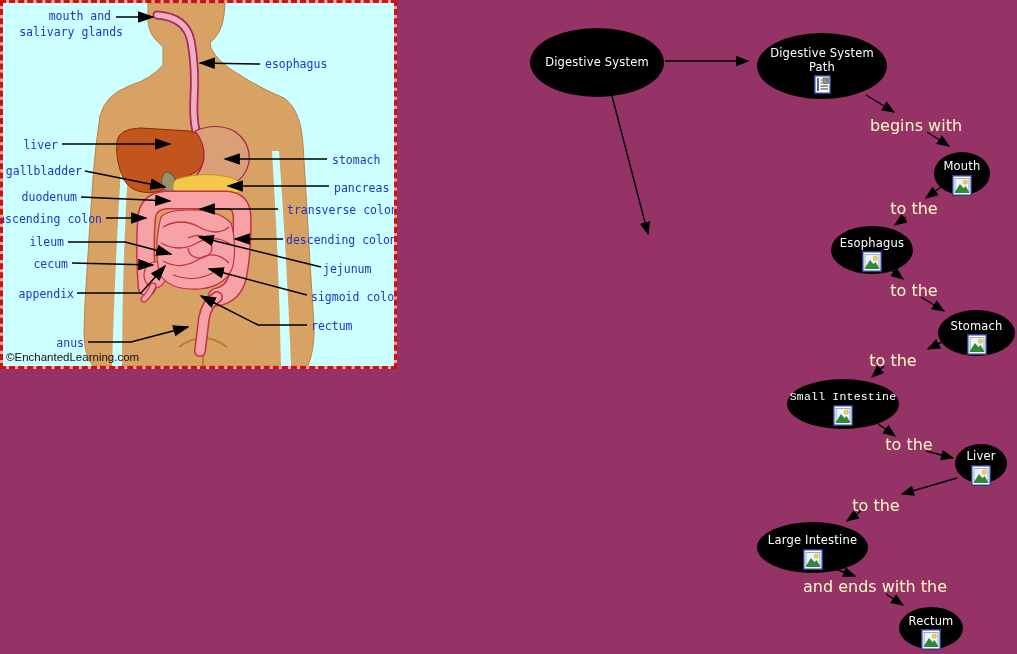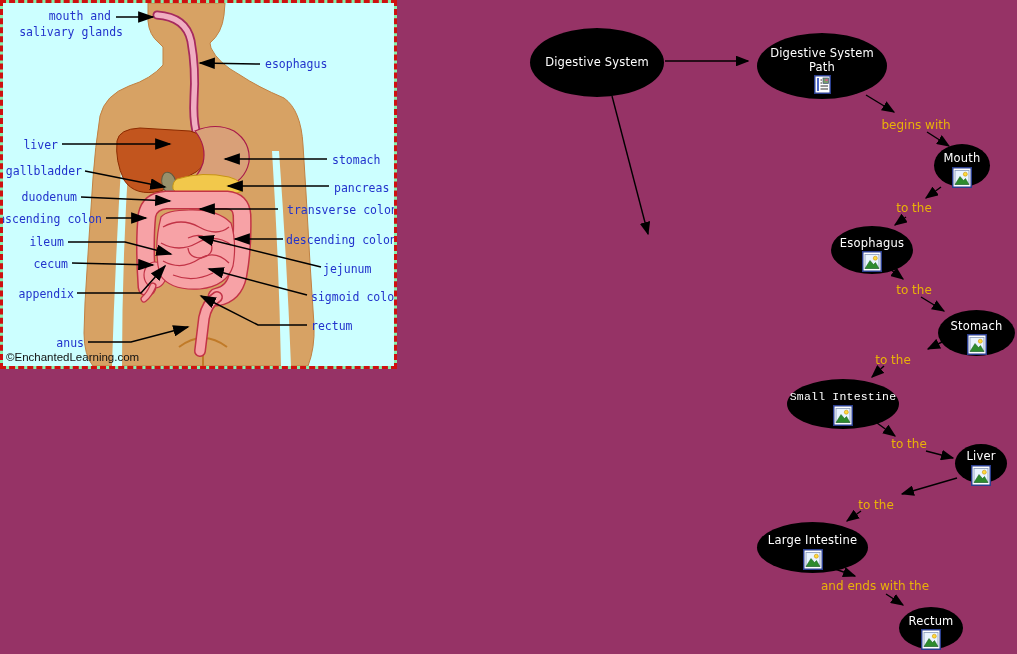--- a/index.html
+++ b/index.html
@@ -1,32 +1,32 @@
 <!DOCTYPE html>
 <html><head>
 <meta charset="utf-8">
 <style>
   html,body{margin:0;padding:0;}
   body{font-family:"DejaVu Sans","Liberation Sans",sans-serif;}
   .stage{position:relative;width:1017px;height:654px;background:#963366;overflow:hidden;}
 
   
   .anatomy{position:absolute;left:0;top:0;width:391px;height:363px;
-           background:#86efac;border:3px dashed #cf1010;}
+           background:#fca5a5;border:3px dashed #cf1010;}
   .anatomy svg{display:block;}
 
   
   .map-lines{position:absolute;left:0;top:0;width:1017px;height:654px;pointer-events:none;z-index:1;}
   .node{position:absolute;background:#000;border-radius:50%;z-index:2;
         display:flex;flex-direction:column;align-items:center;justify-content:center;
         color:#fff;text-align:center;cursor:default;}
   .node-label{font-size:11.5px;line-height:1.25;white-space:pre-line;letter-spacing:.2px;}
   .res-icon{margin-top:1px;margin-bottom:-8px;display:block;}
   .link-label{position:absolute;z-index:2;transform:translate(-50%,-50%);
-              font-size:12px;color:#eab308;white-space:nowrap;}
+              font-size:16px;color:#fef9c3;white-space:nowrap;}
 
   
   .anat-label{font-family:"DejaVu Sans Mono","Liberation Mono",monospace;
               font-size:11.5px;fill:#2233cc;}
   .credit{font-family:"Liberation Sans",sans-serif;font-size:11.5px;fill:#111;}
 </style>
 </head>
 <body>
 
 <div class="stage">
@@ -162,21 +162,21 @@
       <g stroke="#333" stroke-width="1">
         <line x1="6.5" y1="5" x2="8" y2="5"></line>
         <line x1="6.5" y1="8" x2="8" y2="8"></line>
         <line x1="6.5" y1="11" x2="14" y2="11"></line>
         <line x1="6.5" y1="14" x2="14" y2="14"></line>
       </g>
     </svg>
   </div>
 
 
-  <div class="node" style="left:934px;top:144px;width:56px;height:43px;">
+  <div class="node" style="left:934px;top:152px;width:56px;height:43px;">
     <span class="node-label">Mouth</span>
     <svg class="res-icon" width="20" height="21" viewBox="0 0 20 21">
       <rect x="0.75" y="0.75" width="18.5" height="19.5" fill="#ffffff" stroke="#2B3F90" stroke-width="1.5"></rect>
       <rect x="3" y="3.5" width="14" height="14" fill="#EAF4FF" stroke="#8899BB" stroke-width="0.8"></rect>
       <circle cx="13.3" cy="7.2" r="2" fill="#FFD93B" stroke="#C79414" stroke-width="0.6"></circle>
       <path d="M3,17.5 L8,9.5 L11.5,13.5 L13.5,11.5 L17,17.5 Z" fill="#2E8B2E" stroke="#1C5E1C" stroke-width="0.5"></path>
     </svg>
   </div>
 
   <div class="node" style="left:831px;top:226px;width:82px;height:48px;">

